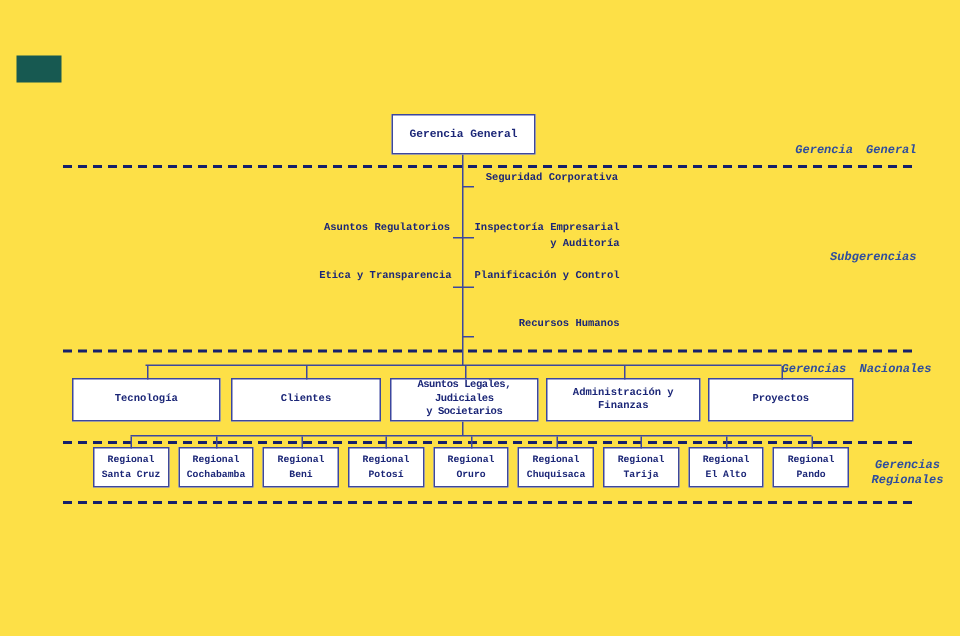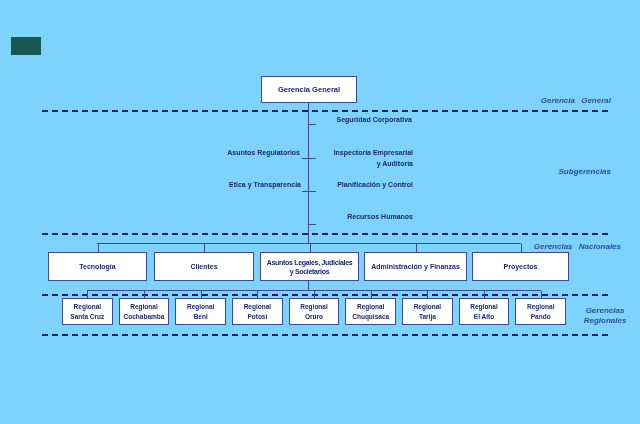--- a/index.html
+++ b/index.html
@@ -1,18 +1,18 @@
 <!DOCTYPE html>
 <html><head>
 <meta charset="utf-8">
 <style>
   html,body{margin:0;padding:0;background:#ffffff;}
   .canvas{
-    position:relative;width:640px;height:424px;background:#7dd3fc;overflow:hidden;
-    font-family:Liberation Sans, sans-serif;color:#1b2677;
+    position:relative;width:640px;height:424px;background:#fde047;overflow:hidden;
+    font-family:Liberation Mono, monospace;color:#1b2677;
   }
   
   .corner{position:absolute;left:11px;top:37px;width:30px;height:18px;background:#175951;}
   
   .dash{
     position:absolute;left:42px;width:570px;height:2px;
     background:repeating-linear-gradient(90deg,#16206b 0 6px,transparent 6px 10px);
   }
   .d1{top:110px;} .d2{top:233px;} .d3{top:294px;} .d4{top:334px;}
   

